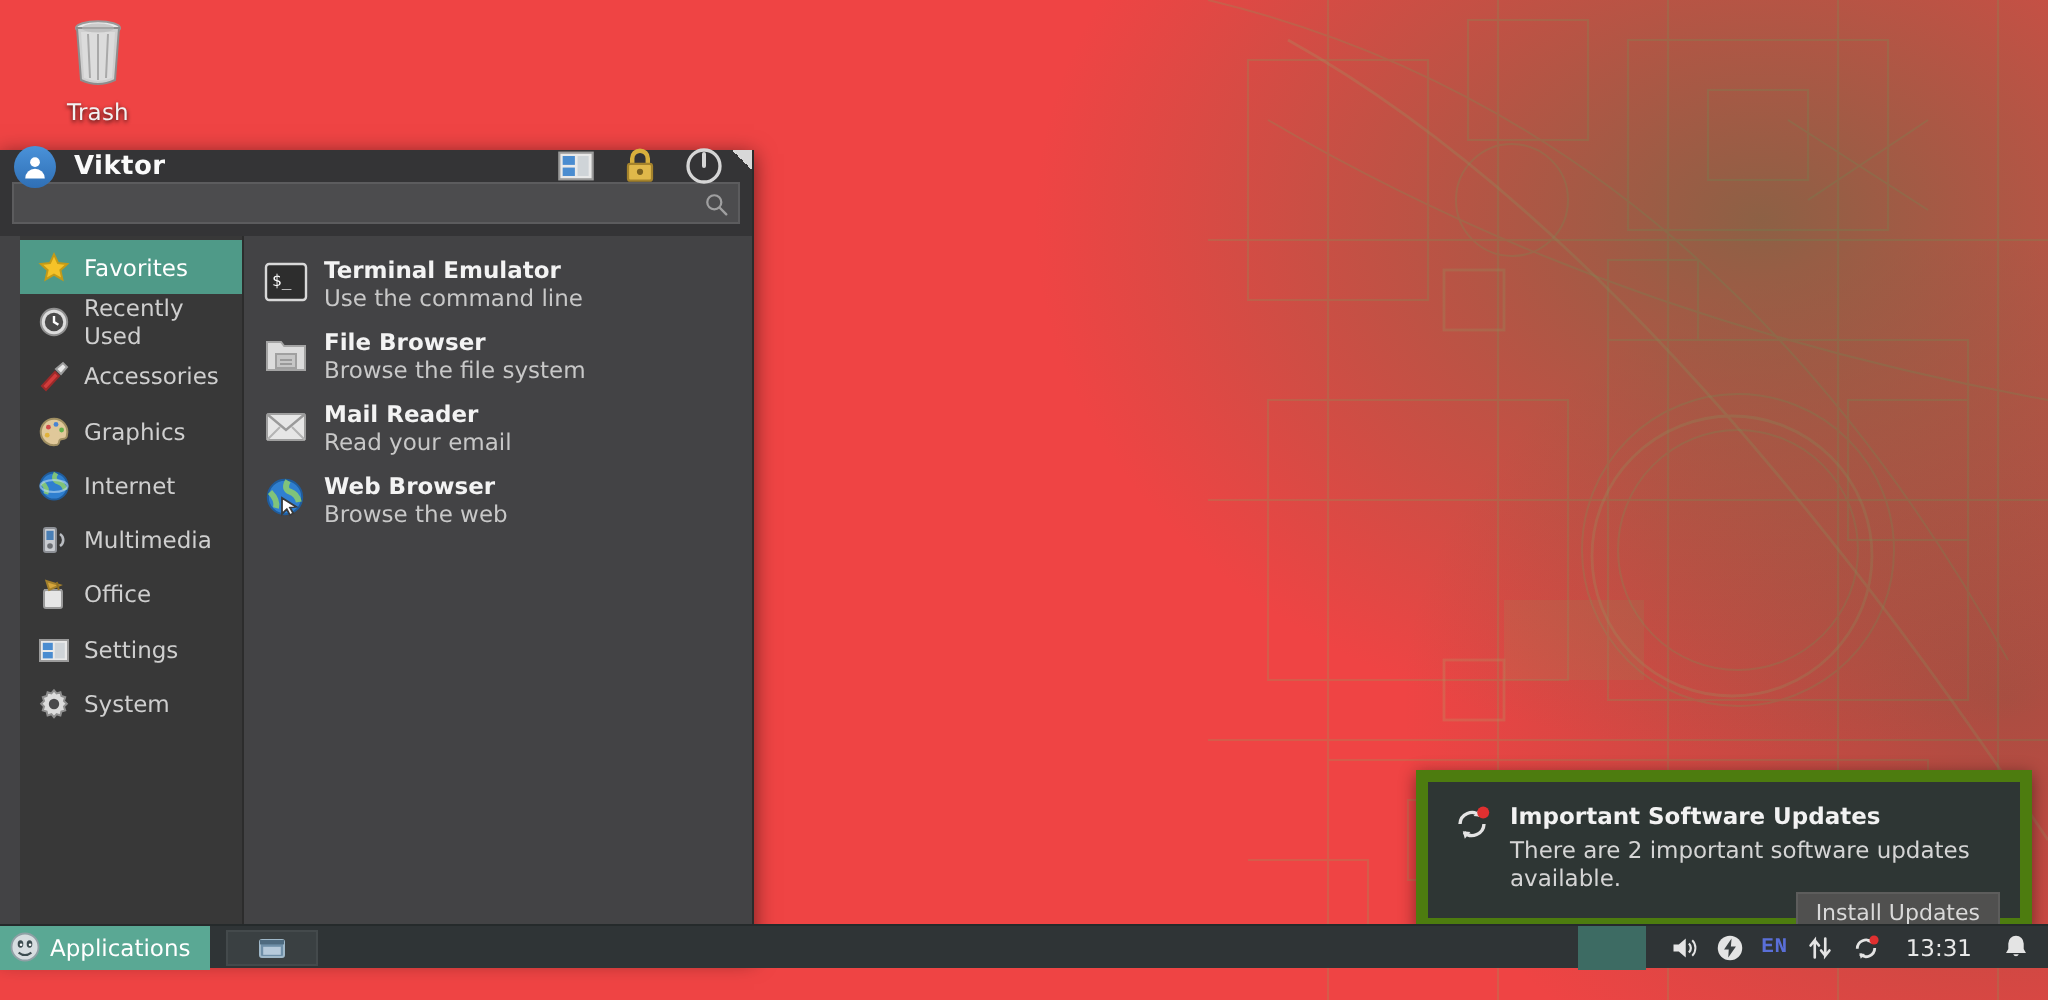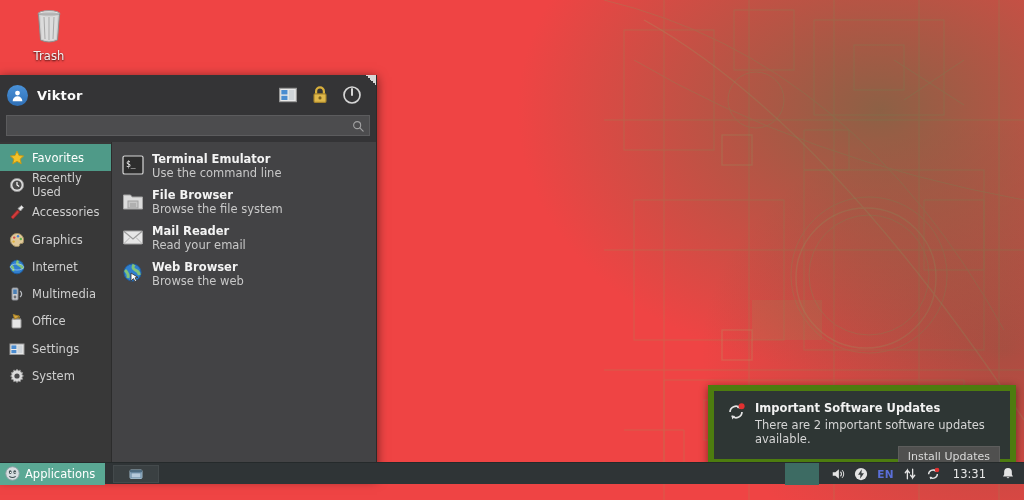--- a/index.html
+++ b/index.html
@@ -48,21 +48,21 @@
   
   #whisker-menu {
     position: absolute; left: 0; top: 75px;
     width: 377px; height: 403px;
     background: #434345;
     box-shadow: 0 2px 10px rgba(0,0,0,.55);
     display: flex; flex-direction: column;
     border-right: 1px solid #2b2b2b;
   }
   #menu-header {
-    height: 40px;
+    height: 16px;
     background: #343436;
     display: flex; align-items: center;
     padding: 0 6px 0 7px;
     position: relative;
   }
   .avatar {
     width: 21px; height: 21px; border-radius: 50%;
     background: linear-gradient(#4a92d9, #2f6fb5);
     display: flex; align-items: center; justify-content: center;
     flex: none;
@@ -105,21 +105,21 @@
   #search-input {
     flex: 1;
     background: transparent; border: 0; outline: none;
     color: #f0f0f0; font-size: 11.5px;
     font-family: inherit;
     height: 17px;
   }
   #search-input::placeholder { color: #9a9a9a; }
   .search-glyph { width: 12px; height: 12px; opacity: .7; flex: none; }
 
-  #menu-body { flex: 1; display: flex; min-height: 0; }
+  #menu-body { flex: 1; display: flex; min-height: 0; padding-left: 10px; }
 
   
   #category-list {
     width: 112px;
     background: #383838;
     padding-top: 2px;
     border-right: 1px solid #2c2c2c;
     flex: none;
   }
   .cat-item {
@@ -212,21 +212,21 @@
     cursor: pointer;
   }
   #systray {
     display: flex; align-items: center; gap: 9px;
     padding: 0 9px 0 12px;
     height: 22px;
   }
   .tray-icon { width: 14px; height: 14px; display: block; cursor: pointer; position: relative; }
   #keyboard-layout {
     color: #5a6fd8; font-size: 10.5px; font-weight: bold;
-    letter-spacing: .3px; cursor: pointer;
+    letter-spacing: .3px; cursor: pointer; font-family: Liberation Mono, monospace;
   }
   #clock {
     color: #e8e8e8; font-size: 11.5px;
     padding: 0 6px 0 4px; cursor: pointer;
   }
   #notify-bell { width: 14px; height: 15px; cursor: pointer; }
 </style>
 </head>
 <body>
 

